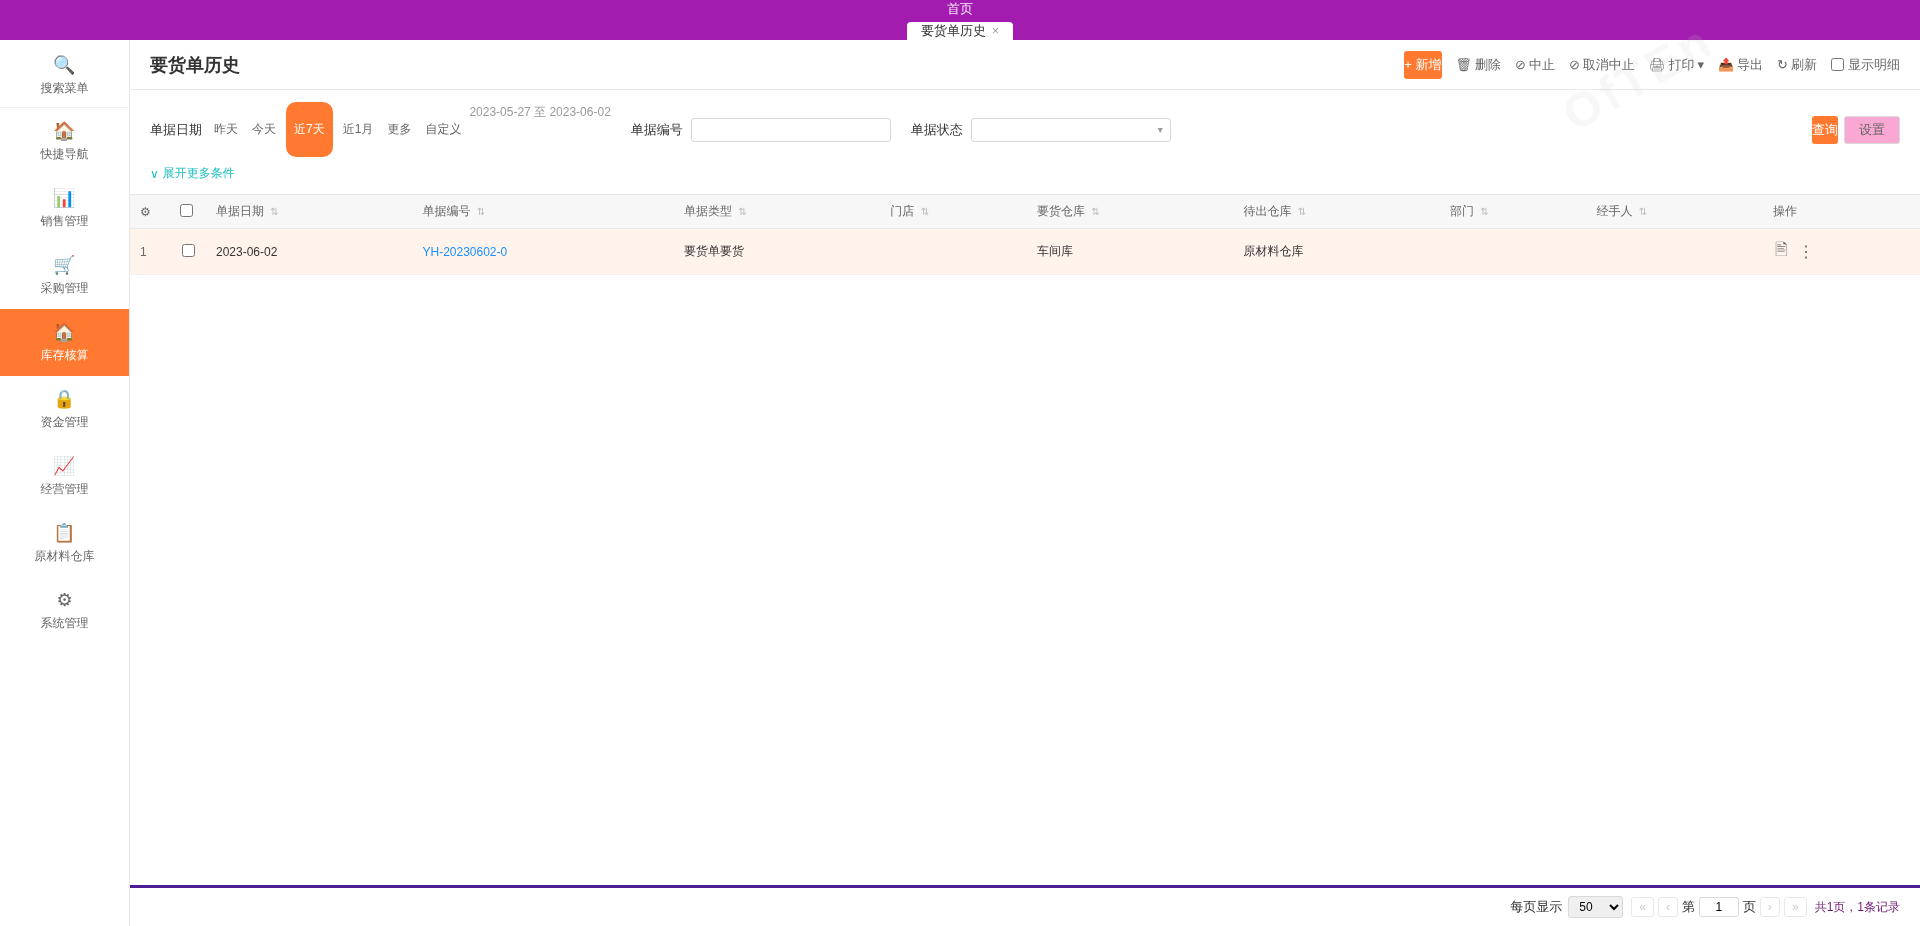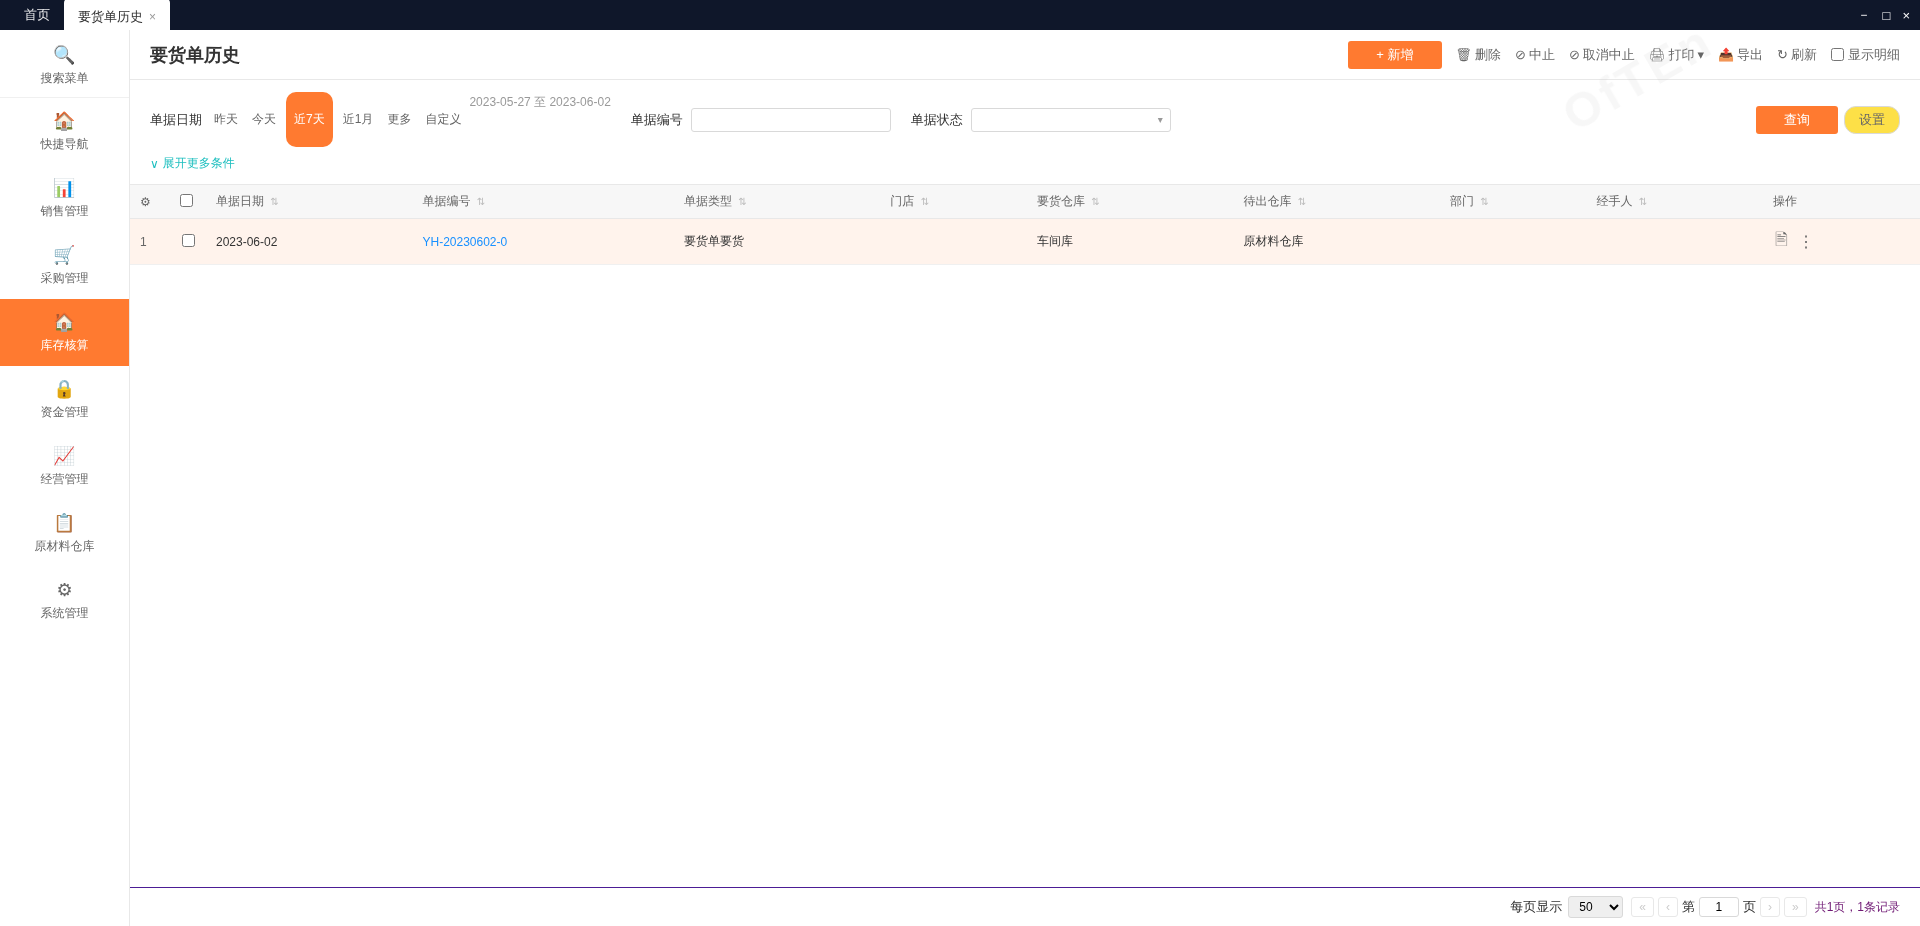--- a/index.html
+++ b/index.html
@@ -2,21 +2,21 @@
 <html><head>
   <meta charset="utf-8">
   <style>
     * { margin: 0; padding: 0; box-sizing: border-box; }
     body { font-family: 'Microsoft YaHei', Arial, sans-serif; font-size: 13px; background: #f0f2f5; color: #333; overflow: hidden; }
 
     
     .app-container { display: flex; flex-direction: column; height: 926px; width: 1920px; }
 
     
-    .top-bar { background: #0f172a; height: 30px; display: flex; align-items: center; padding: 0 10px; color: white; flex-shrink: 0; }
+    .top-bar { background: #a21caf; height: 40px; display: flex; align-items: center; padding: 0 10px; color: white; flex-shrink: 0; flex-direction: column; }
     .tab-item { display: flex; align-items: center; padding: 0 14px; height: 40px; font-size: 13px; cursor: pointer; white-space: nowrap; }
     .tab-item.home { color: rgba(255,255,255,0.9); }
     .tab-item.active { background: white; color: #333; border-radius: 4px 4px 0 0; margin-top: 4px; height: 36px; }
     .tab-close { margin-left: 6px; color: #999; font-size: 12px; cursor: pointer; }
     .top-bar-right { margin-left: auto; display: flex; align-items: center; gap: 12px; color: white; font-size: 13px; }
     .top-bar-right span { cursor: pointer; }
 
     
     .main-body { display: flex; flex: 1; overflow: hidden; }
 
@@ -29,22 +29,22 @@
     .sidebar-search .icon { font-size: 18px; }
 
     
     .content-area { flex: 1; display: flex; flex-direction: column; overflow: hidden; background: #f5f5f5; }
 
     
     .page-header { background: white; padding: 0 20px; height: 50px; display: flex; align-items: center; justify-content: space-between; border-bottom: 1px solid #e8e8e8; flex-shrink: 0; }
     .page-title { font-size: 18px; font-weight: bold; color: #333; }
     .toolbar { display: flex; align-items: center; gap: 14px; font-size: 13px; }
     .toolbar-btn { display: flex; align-items: center; gap: 3px; cursor: pointer; color: #666; white-space: nowrap; }
-    .btn-primary { background: #ff7a30; color: white; border: none; padding: 5px 28px; border-radius: 3px; cursor: pointer; font-size: 13px; }
-    .btn-setting { background: #fde047; color: #666; border: 1px solid #d9d9d9; padding: 4px 14px; border-radius: 12px; cursor: pointer; font-size: 13px; }
+    .btn-primary { background: #ff7a30; color: white; border: none; padding: 5px 0; border-radius: 3px; cursor: pointer; font-size: 13px; }
+    .btn-setting { background: #f9a8d4; color: #666; border: 1px solid #d9d9d9; padding: 4px 14px; border-radius: 3px; cursor: pointer; font-size: 13px; }
     .display-detail { display: flex; align-items: center; gap: 4px; cursor: pointer; font-size: 13px; color: #666; }
     .display-detail input[type=checkbox] { cursor: pointer; }
 
     
     .filter-bar { background: white; padding: 12px 20px; border-bottom: 1px solid #e8e8e8; flex-shrink: 0; }
     .filter-row { display: flex; align-items: center; gap: 20px; flex-wrap: wrap; }
     .filter-group { display: flex; align-items: center; gap: 8px; }
     .filter-label { color: #333; white-space: nowrap; font-size: 13px; }
     .date-shortcuts { display: flex; align-items: center; gap: 6px; }
     .date-shortcut { cursor: pointer; color: #666; font-size: 12px; padding: 1px 4px; }
@@ -70,21 +70,21 @@
     .action-icons { display: flex; gap: 6px; align-items: center; }
     .action-icon { cursor: pointer; color: #666; font-size: 16px; padding: 2px; }
     .checkbox-col { width: 36px; text-align: center; }
     .settings-col { width: 40px; text-align: center; }
 
     
     .table-footer { background: #fafafa; padding: 8px 20px; border-top: 1px solid #e8e8e8; font-size: 13px; flex-shrink: 0; }
     .footer-total { color: #333; }
 
     
-    .pagination-bar { background: white; border-top: 1px solid #4c1d95; padding: 8px 20px; display: flex; align-items: center; justify-content: flex-end; gap: 8px; font-size: 13px; flex-shrink: 0; }
+    .pagination-bar { background: white; border-top: 3px solid #4c1d95; padding: 8px 20px; display: flex; align-items: center; justify-content: flex-end; gap: 8px; font-size: 13px; flex-shrink: 0; }
     .pagination-bar .per-page { display: flex; align-items: center; gap: 6px; }
     .page-size-select { border: 1px solid #d9d9d9; border-radius: 3px; padding: 2px 6px; font-size: 12px; }
     .page-nav { display: flex; align-items: center; gap: 4px; }
     .page-nav button { border: 1px solid #d9d9d9; background: white; padding: 2px 7px; border-radius: 3px; cursor: pointer; font-size: 12px; color: #666; }
     .page-nav button:disabled { color: #ccc; cursor: not-allowed; border-color: #e8e8e8; }
     .page-input { border: 1px solid #d9d9d9; border-radius: 3px; padding: 2px 6px; width: 40px; text-align: center; font-size: 12px; }
     .page-info { color: #701a75; font-size: 12px; }
 
     
     .watermark { position: fixed; top: 50px; right: 200px; color: rgba(200,200,200,0.15); font-size: 48px; transform: rotate(-30deg); pointer-events: none; z-index: 999; letter-spacing: 4px; font-weight: bold; }

